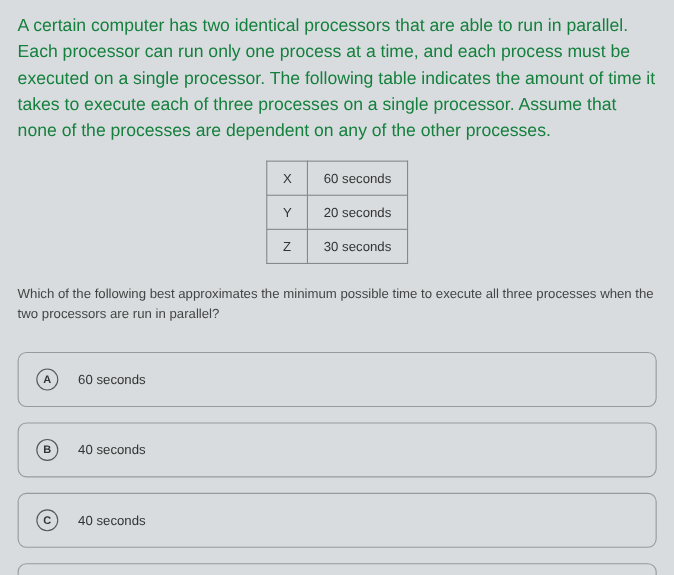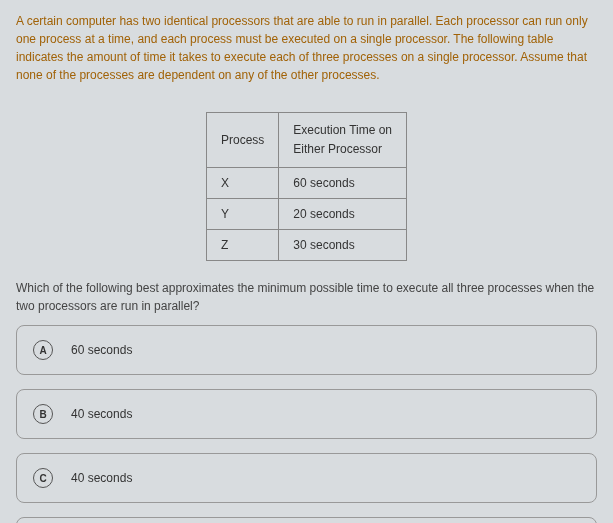--- a/index.html
+++ b/index.html
@@ -7,24 +7,24 @@
       width: 613px;
       height: 523px;
       background: #d8dcdf;
       font-family: Arial, sans-serif;
       font-size: 12px;
       color: #3a3a3a;
       padding: 12px 16px;
       overflow: hidden;
     }
     .question-text {
-      font-size: 12px;
+      font-size: 16px;
       line-height: 1.5;
-      margin-bottom: 28px;
-      color: #a16207;
+      margin-bottom: 14px;
+      color: #15803d;
     }
     .data-table {
       border-collapse: collapse;
       margin: 0 auto 18px auto;
       background: #d8dcdf;
     }
     .data-table th, .data-table td {
       border: 1px solid #888;
       padding: 8px 14px;
       text-align: left;
@@ -34,21 +34,21 @@
     }
     .data-table th {
       font-weight: normal;
     }
     .data-table .header-cell {
       line-height: 1.6;
     }
     .prompt-text {
       font-size: 12px;
       line-height: 1.5;
-      margin-bottom: 10px;
+      margin-bottom: 26px;
       color: #444;
     }
     .answer-option {
       display: flex;
       align-items: center;
       border: 1px solid #999;
       border-radius: 8px;
       padding: 14px 16px;
       margin-bottom: 14px;
       cursor: pointer;
@@ -73,27 +73,20 @@
       color: #333;
     }
   </style>
 </head>
 <body>
 
 <div class="question-text">A certain computer has two identical processors that are able to run in parallel. Each processor can run only one process at a time, and each process must be executed on a single processor. The following table indicates the amount of time it takes to execute each of three processes on a single processor. Assume that none of the processes are dependent on any of the other processes.</div>
 
 <table class="data-table">
   <tbody>
-      <tr>
-    <th class="header-cell">Process</th>
-    <th class="header-cell">
-      <div>Execution Time on</div>
-      <div>Either Processor</div>
-    </th>
-  </tr>
   <tr>
     <td>X</td>
     <td>60 seconds</td>
   </tr>
   <tr>
     <td>Y</td>
     <td>20 seconds</td>
   </tr>
   <tr>
     <td>Z</td>

